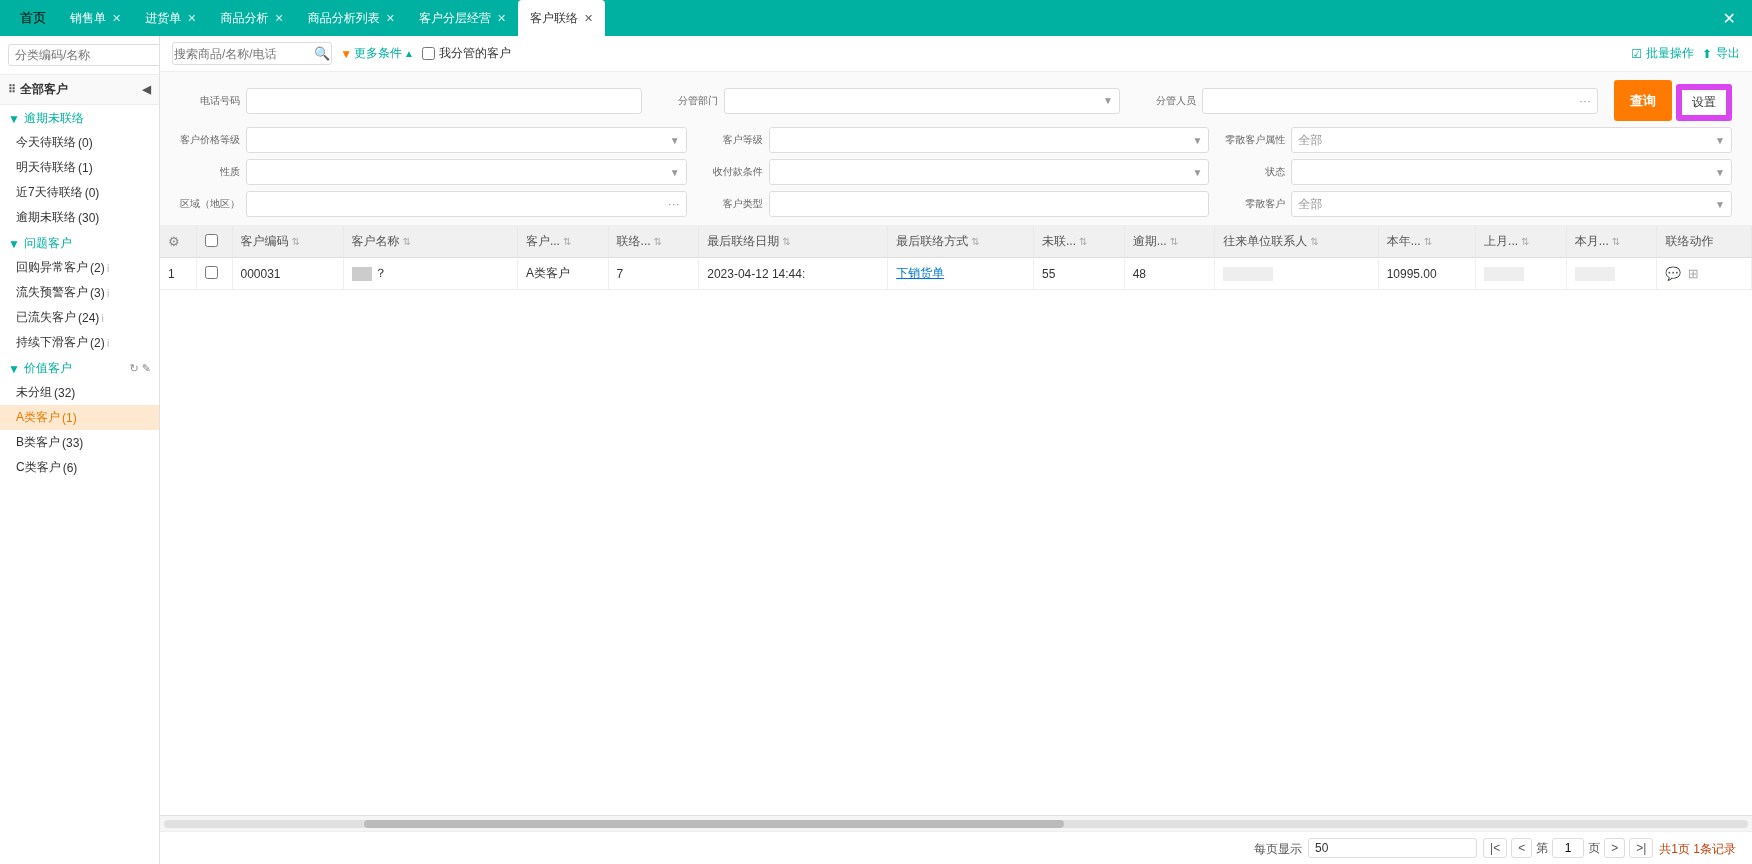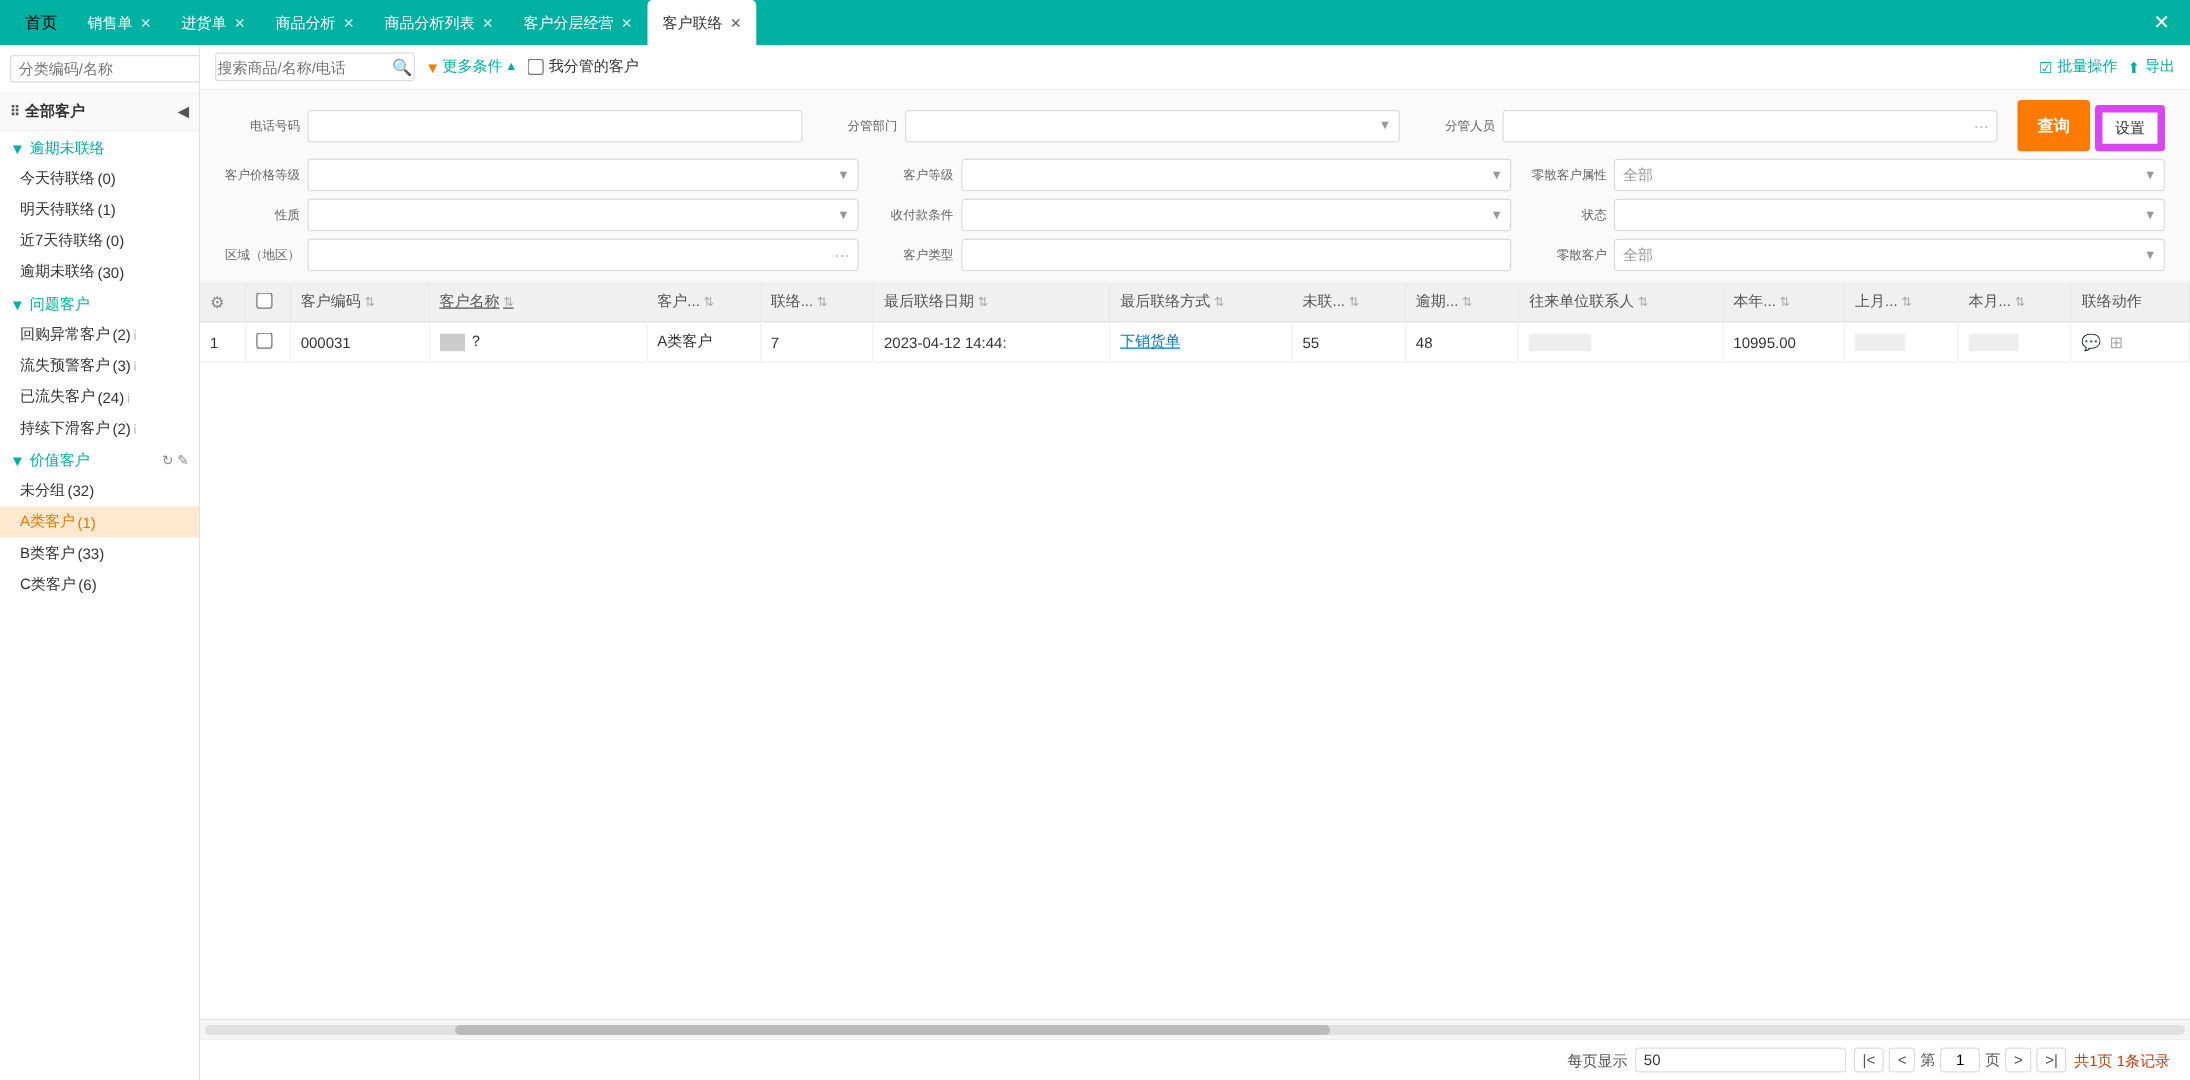--- a/index.html
+++ b/index.html
@@ -470,21 +470,21 @@
             </th>
             <th style="width:36px;">
               <input type="checkbox" style="">
             </th>
             <th>
               <div class="th-inner">
                 <span>客户编码</span>
                 <span class="sort-icon">⇅</span>
               </div>
             </th>
-            <th style="min-width:120px;text-decoration:underline;">
+            <th style="min-width:120px;">
               <div class="th-inner">
                 <span>客户名称</span>
                 <span class="sort-icon">⇅</span>
               </div>
             </th>
             <th>
               <div class="th-inner">
                 <span>客户...</span>
                 <span class="sort-icon">⇅</span>
               </div>

